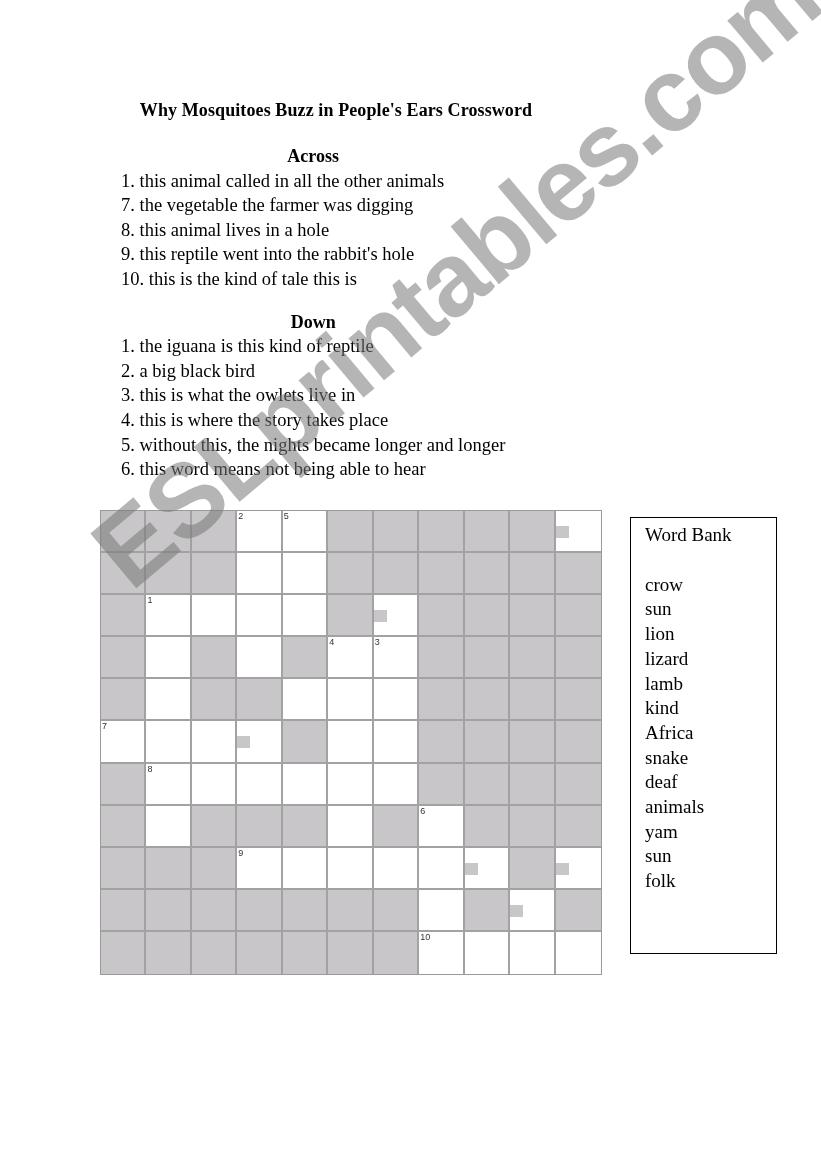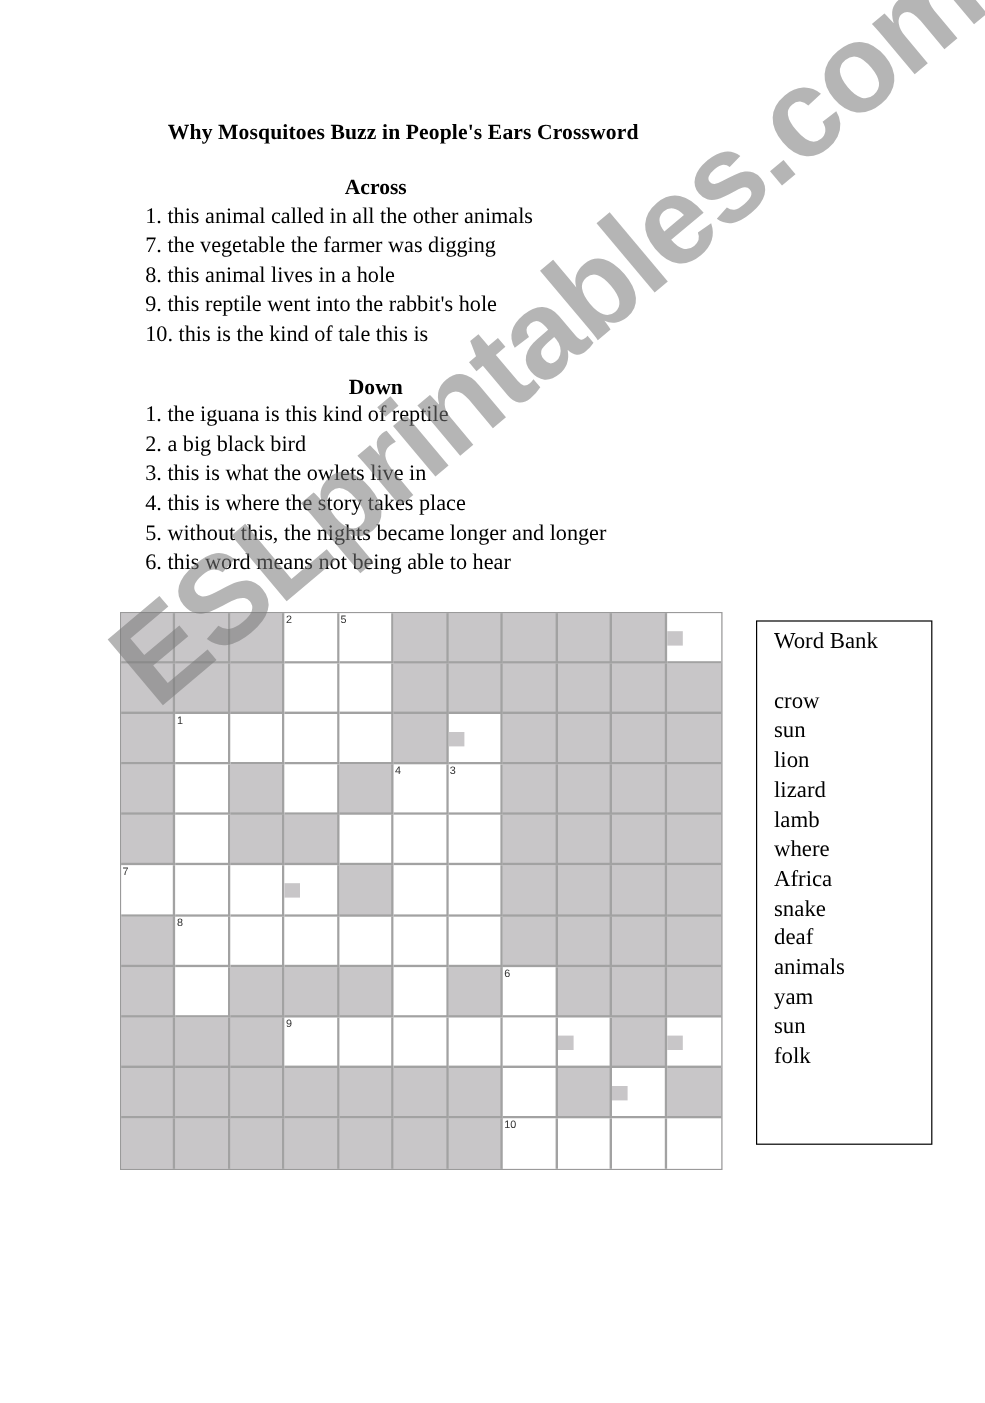--- a/index.html
+++ b/index.html
@@ -284,21 +284,21 @@
     <div class="cell open" style="border-right: none; border-bottom: none;"></div>
   </div>
 
 <div class="wordbank">
   <div class="wb-title">Word Bank</div>
   <div>crow</div>
   <div>sun</div>
   <div>lion</div>
   <div>lizard</div>
   <div>lamb</div>
-  <div>where</div>
+  <div>kind</div>
   <div>Africa</div>
   <div>snake</div>
   <div>deaf</div>
   <div>animals</div>
   <div>yam</div>
   <div>sun</div>
   <div>folk</div>
 </div>
 
 <div class="watermark">ESLprintables.com</div>

